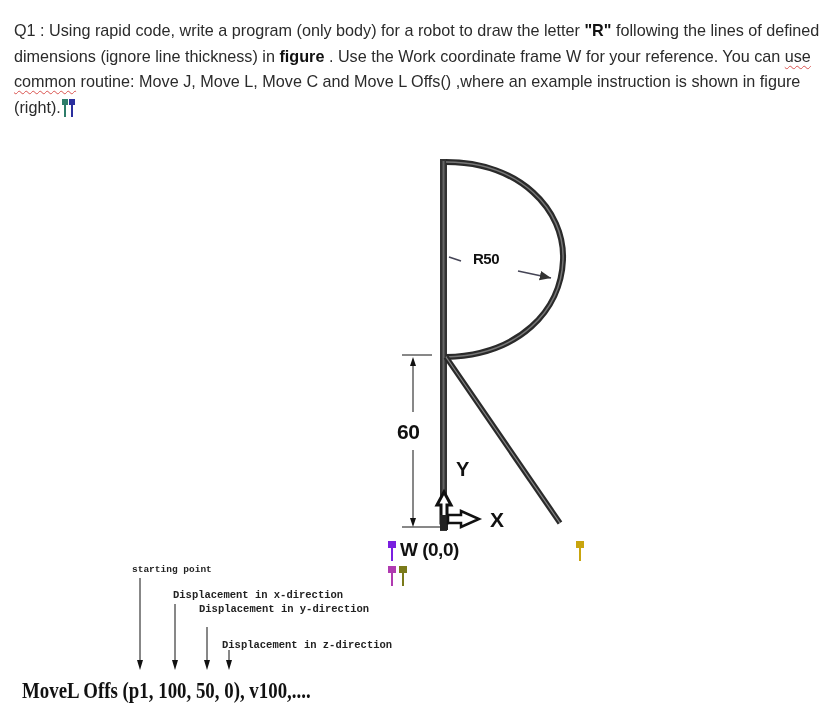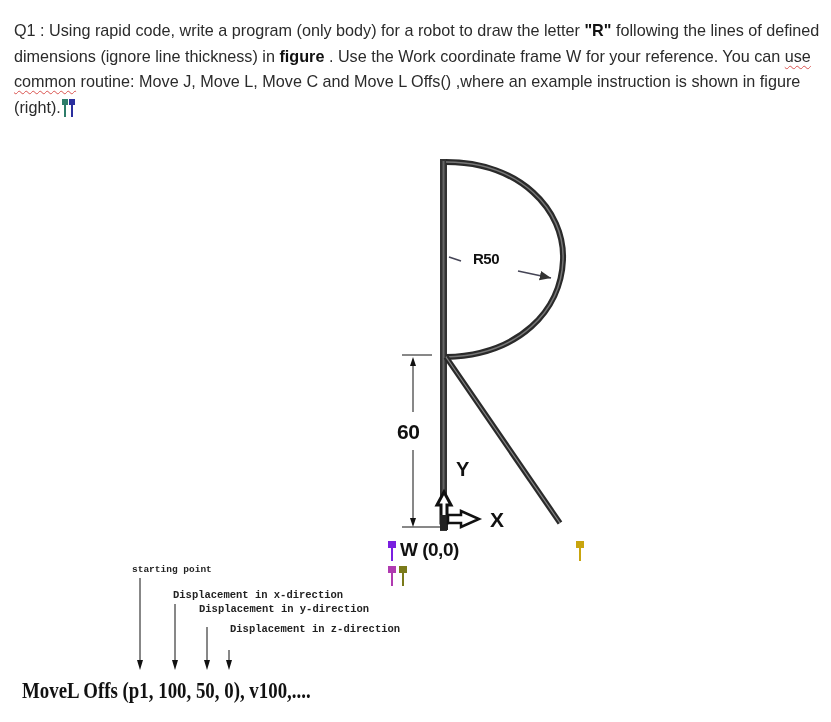--- a/index.html
+++ b/index.html
@@ -93,14 +93,14 @@
   <path d="M172,660 L175,670 L178,660 z" fill="#111"></path>
   <line x1="207" y1="627" x2="207" y2="662" stroke="#111" stroke-width="1"></line>
   <path d="M204,660 L207,670 L210,660 z" fill="#111"></path>
   <line x1="229" y1="650" x2="229" y2="662" stroke="#111" stroke-width="1"></line>
   <path d="M226,660 L229,670 L232,660 z" fill="#111"></path>
 </svg>
 
 <div class="mono" style="left:132px;top:564px;font-size:9.5px;">starting point</div>
 <div class="mono" style="left:173px;top:589px;">Displacement in x-direction</div>
 <div class="mono" style="left:199px;top:591px;margin-top:12px;">Displacement in y-direction</div>
-<div class="mono" style="left:222px;top:623px;margin-left:8px;">Displacement in z-direction</div>
+<div class="mono" style="left:222px;top:639px;">Displacement in z-direction</div>
 <div class="example">MoveL  Offs (p1, 100, 50, 0), v100,....</div>
 
 </body></html>

